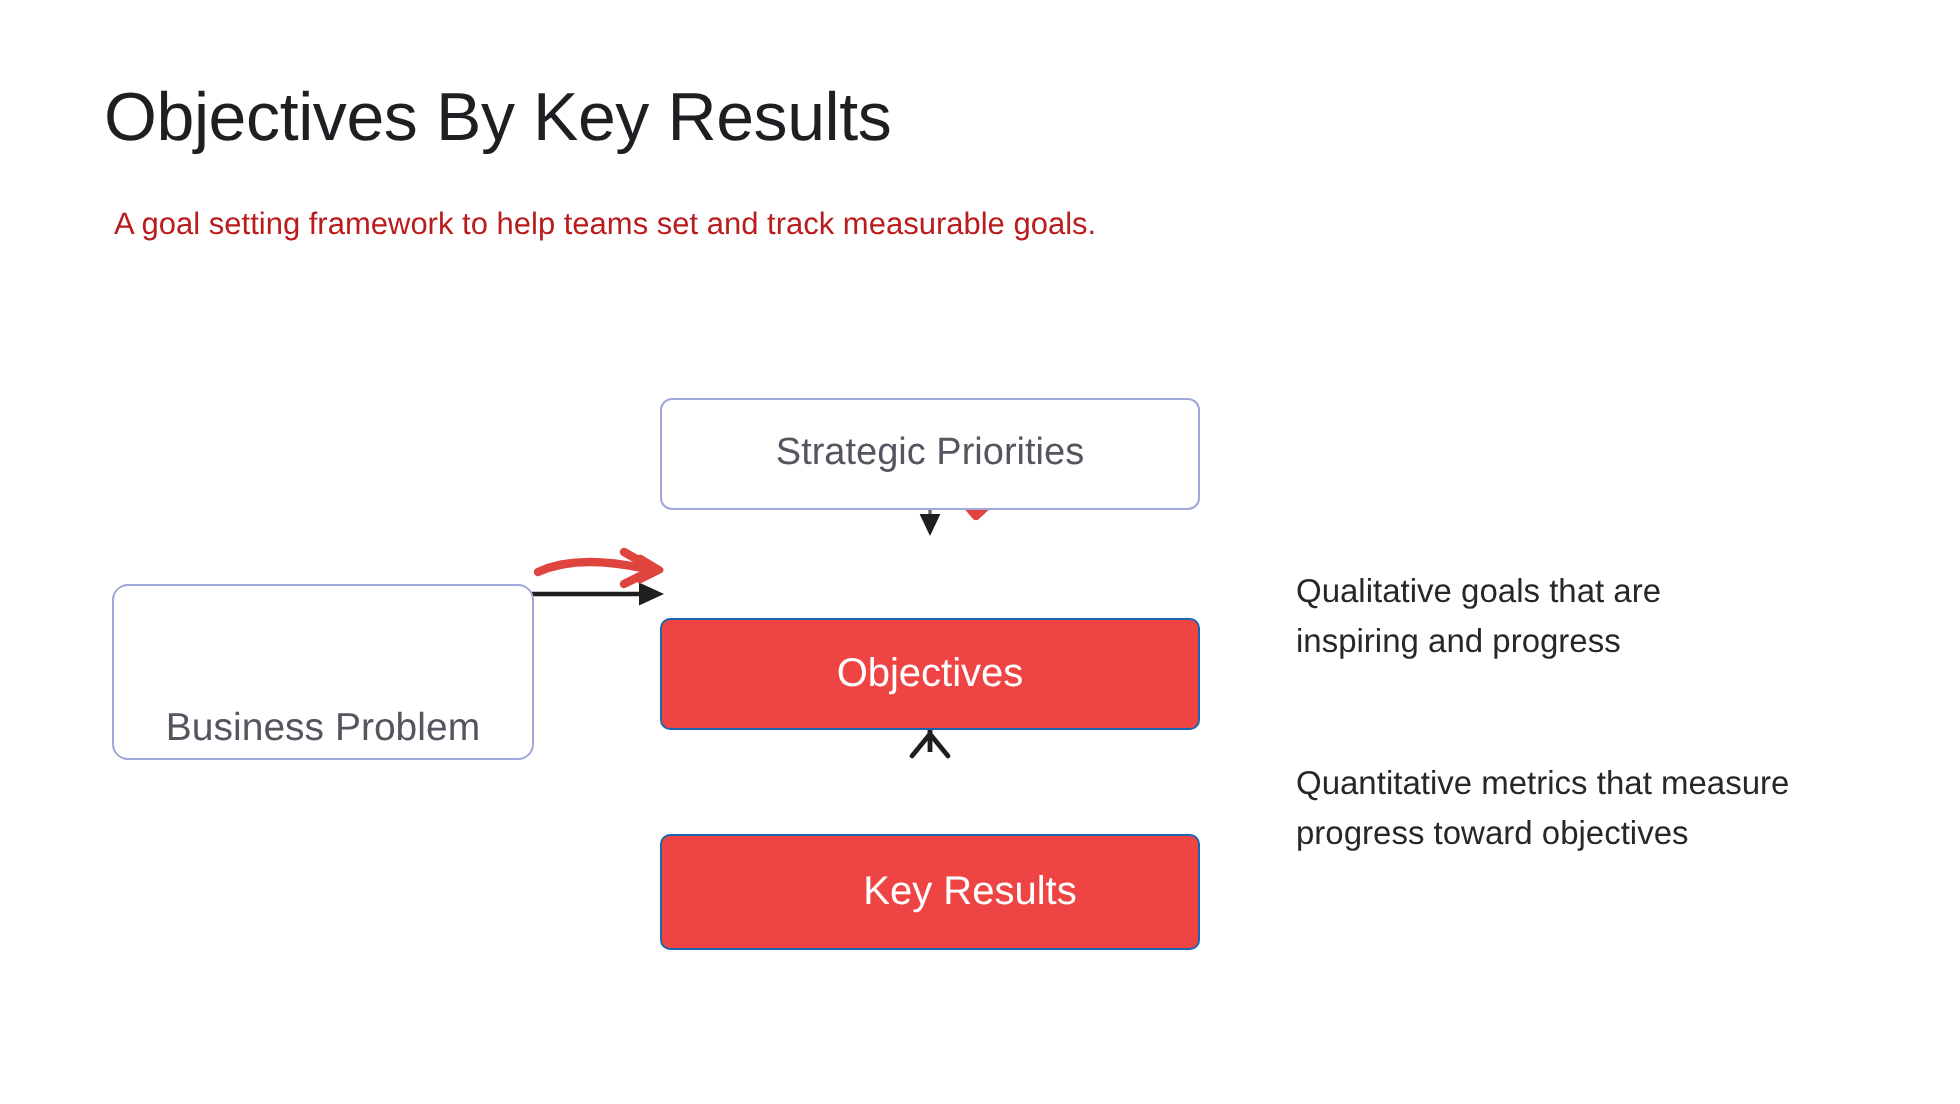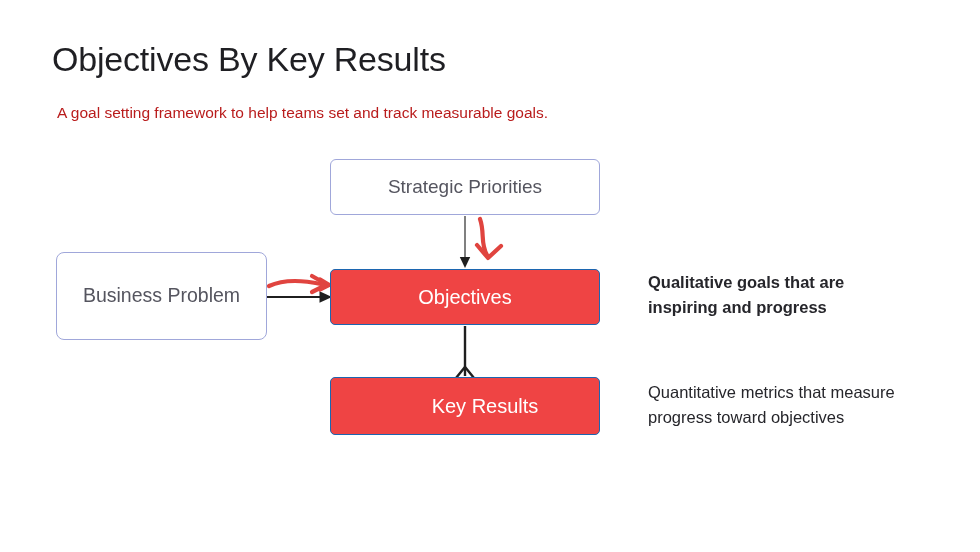--- a/index.html
+++ b/index.html
@@ -31,20 +31,21 @@
     font-size: 15.5px;
     color: #b91c1c;
   }
 
   .node {
     position: absolute;
     display: flex;
     align-items: center;
     justify-content: center;
     text-align: center;
+    margin-top: 40px;
   }
 
   .node-outline {
     background: #ffffff;
     border: 1.6px solid #a0a7da;
     color: #55555f;
   }
 
   .node-filled {
     background: #ef4444;
@@ -59,20 +60,21 @@
     font-size: 19px;
   }
 
   .node-business {
     left: 56px; top: 252px;
     width: 211px; height: 88px;
     border-radius: 8px;
     font-size: 19.5px;
     line-height: 1.5;
     padding: 0 14px;
+    align-items: flex-end;
   }
 
   .node-objectives {
     left: 330px; top: 269px;
     width: 270px; height: 56px;
     border-radius: 5px;
     font-size: 20px;
   }
 
   .node-keyresults {
@@ -82,21 +84,21 @@
     font-size: 20px;
     padding-left: 40px;
   }
 
   .annotation {
     position: absolute;
     font-size: 16.5px;
     line-height: 25px;
     color: #26262b;
   }
-  .annotation-objectives { left: 648px; top: 270px; font-weight: bold; }
+  .annotation-objectives { left: 648px; top: 284px; }
   .annotation-keyresults { left: 648px; top: 380px; }
 
   .arrow-layer {
     position: absolute;
     left: 0; top: 0;
     width: 980px; height: 552px;
     pointer-events: none;
   }
 </style>
 </head>

